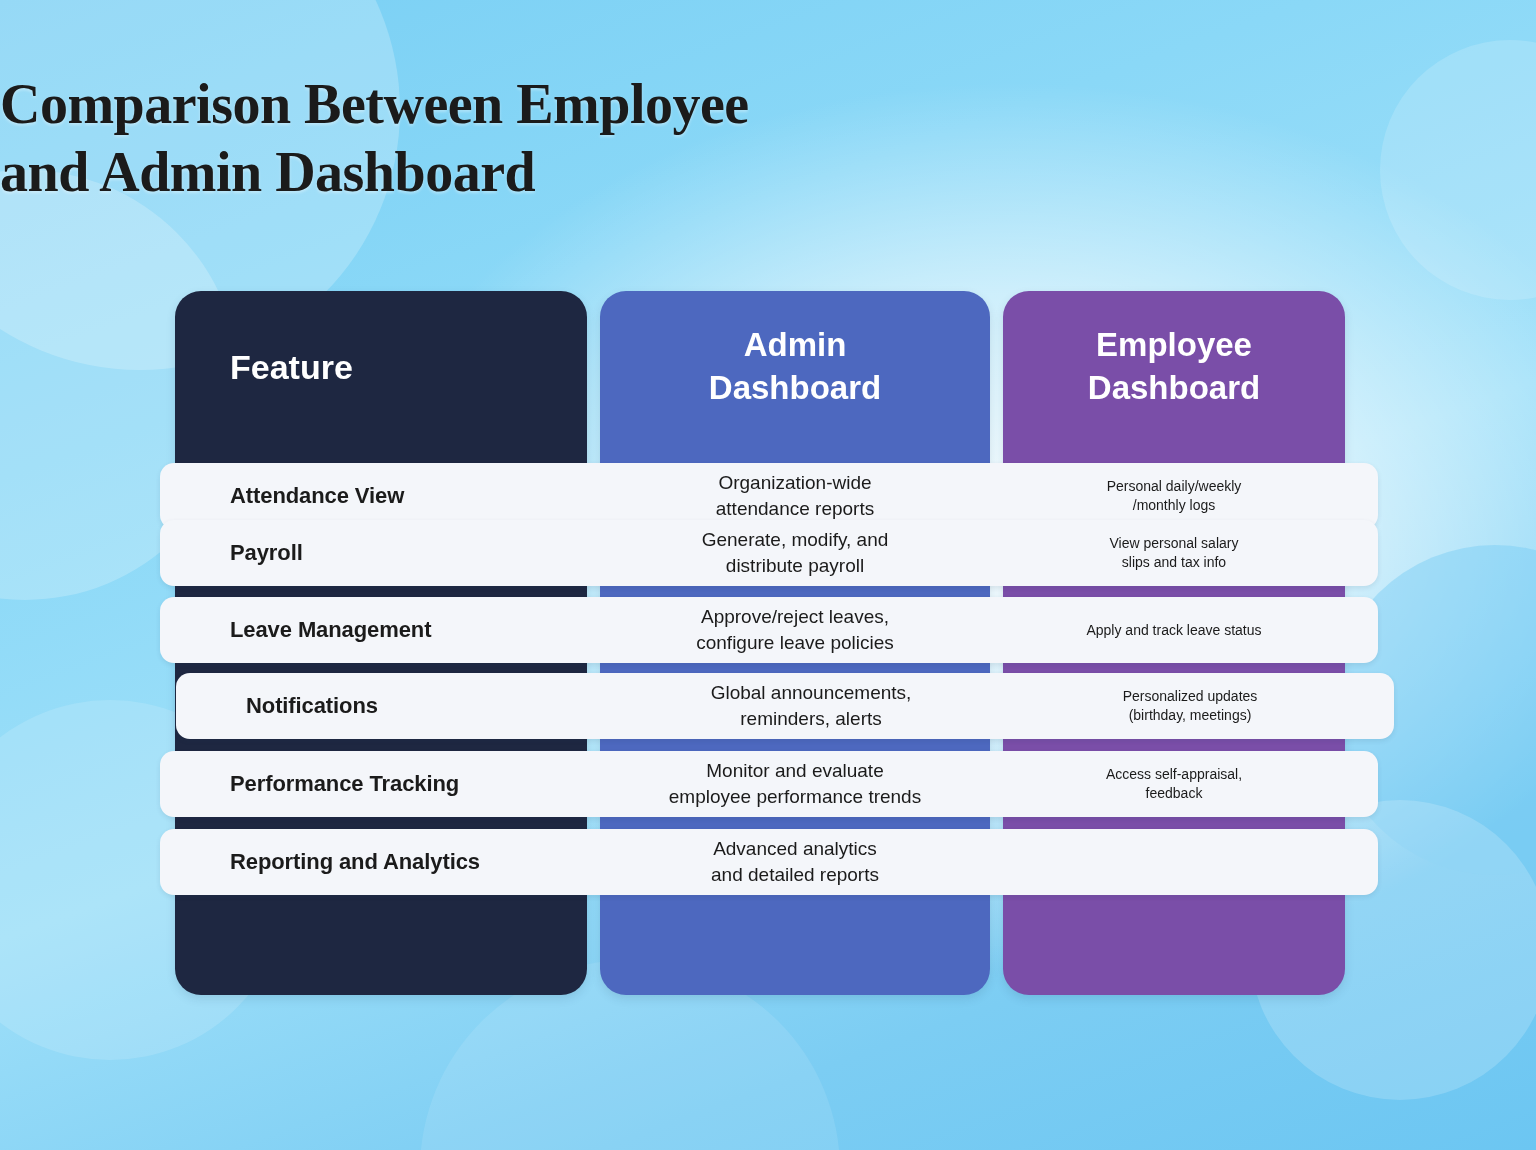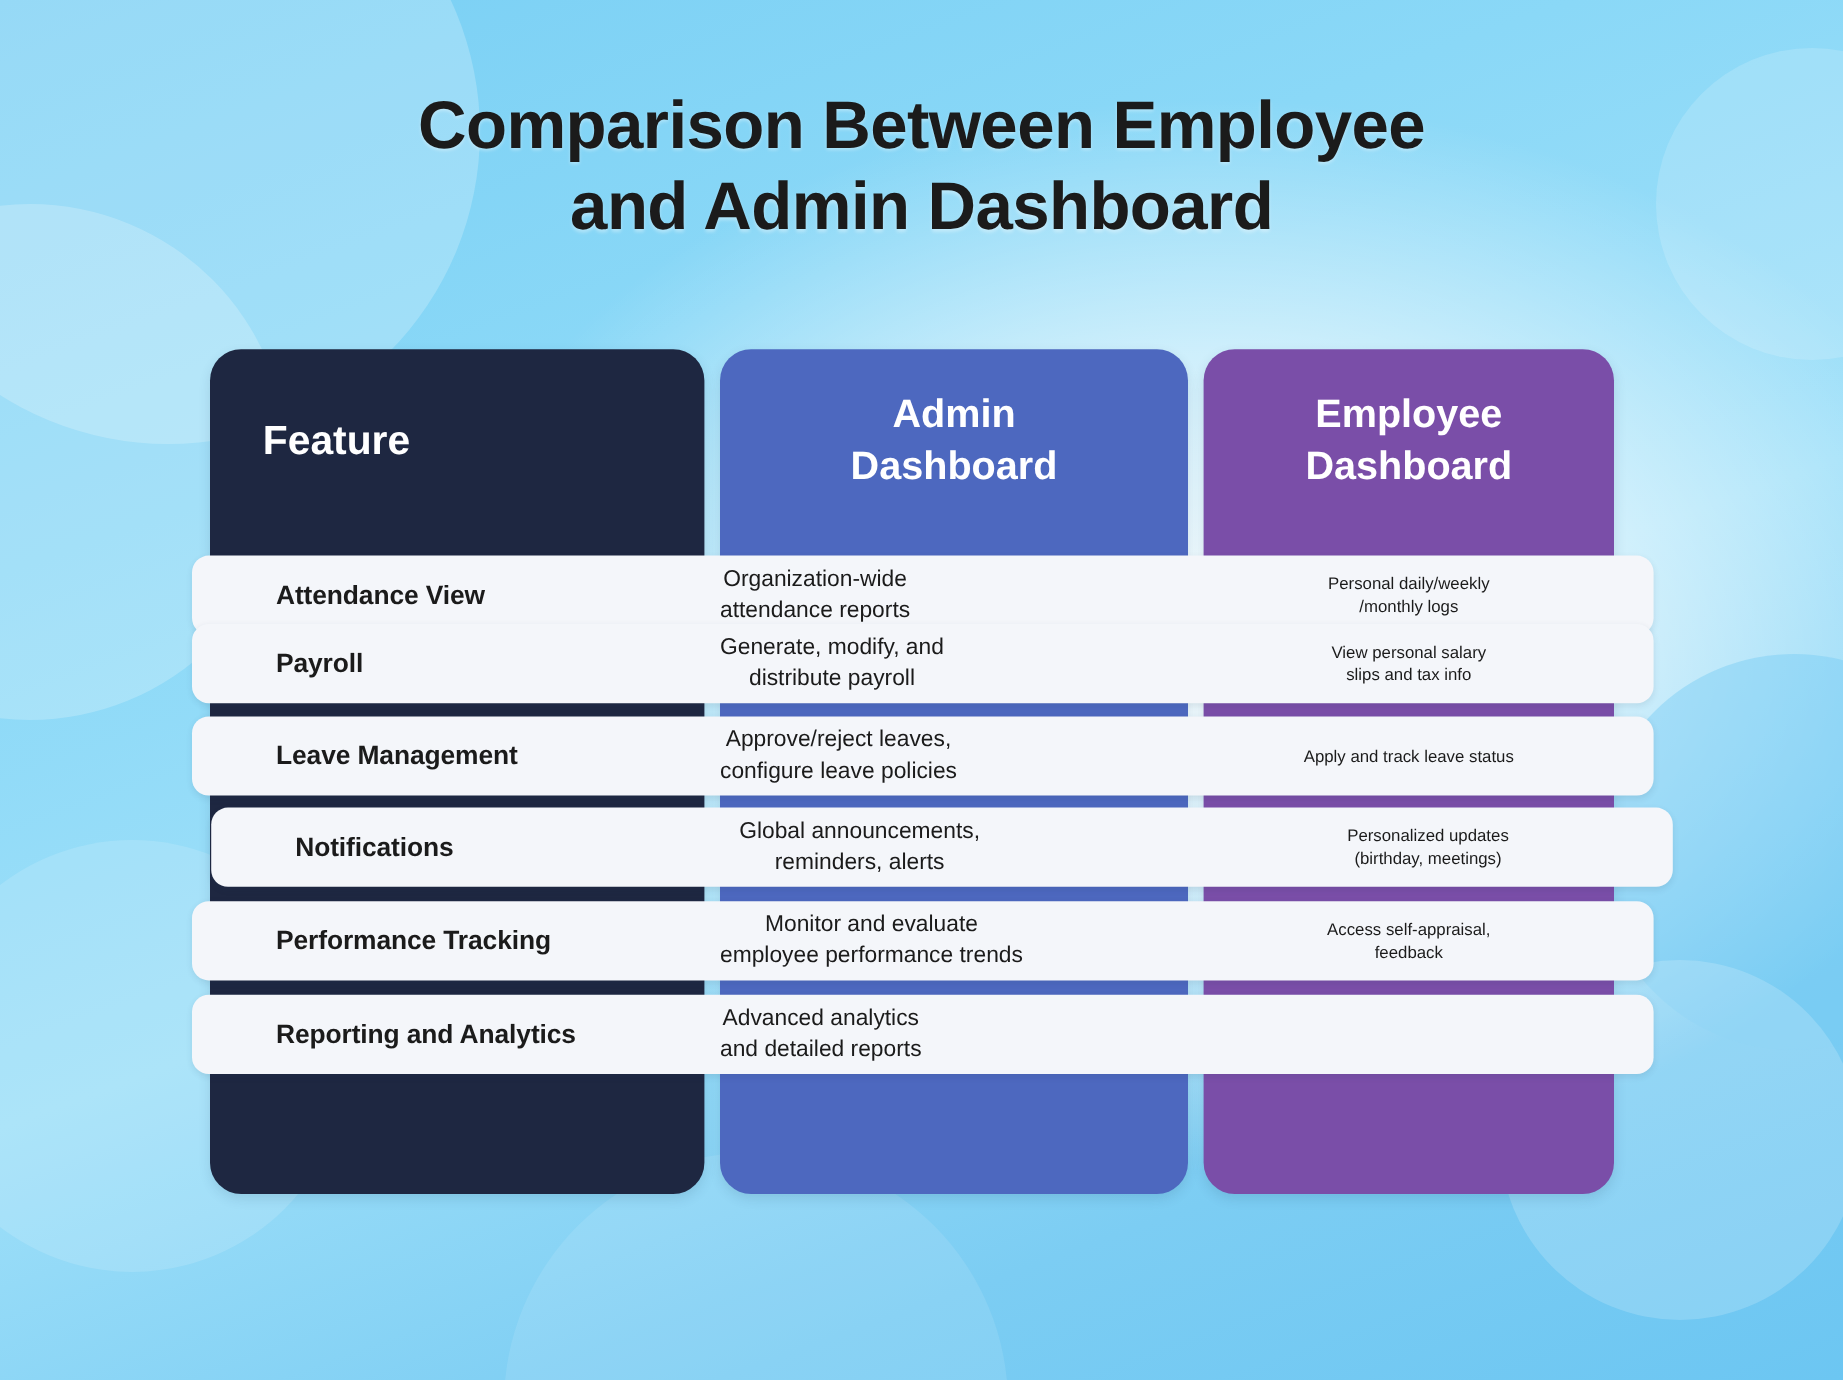--- a/index.html
+++ b/index.html
@@ -23,27 +23,27 @@
     border-radius:50%;
     background:rgba(255,255,255,0.22);
     pointer-events:none;
   }
   .bubble.dim { background:rgba(120,205,243,0.45); }
 
   
   #title {
     position:absolute;
     left:0; right:0; top:70px;
-    text-align:center;
     color:#1b1b1b;
     font-size:56px;
     font-weight:bold;
     line-height:1.22;
     letter-spacing:-0.5px;
     text-shadow:0 2px 3px rgba(255,255,255,0.35);
+    font-family:Liberation Serif, serif;
   }
 
   
   #table-area { position:absolute; left:0; top:0; width:1536px; height:1150px; }
 
   .column {
     position:absolute;
     top:291px;
     height:704px;
     border-radius:26px;
@@ -57,21 +57,21 @@
     position:absolute;
     top:0; left:0; right:0;
     height:152px;
     display:flex;
     align-items:center;
     color:#ffffff;
     font-size:33px;
     font-weight:600;
     line-height:1.3;
   }
-  #col-feature .col-header { justify-content:flex-start; padding-left:44px; text-align:left; font-size:34px; }
+  #col-feature .col-header { justify-content:flex-start; padding-left:55px; text-align:left; font-size:34px; }
   #col-admin .col-header,
   #col-employee .col-header { justify-content:center; text-align:center; }
   .col-header .hdr-txt { white-space:pre-line; }
 
   
   .row-card {
     position:absolute;
     left:160px;
     width:1218px;
     height:66px;
@@ -90,20 +90,21 @@
   }
   .cell-feature {
     left:70px; width:400px;
     justify-content:flex-start;
     font-size:22px;
     font-weight:bold;
     letter-spacing:-0.1px;
   }
   .cell-admin {
     left:440px; width:390px;
+    justify-content:center;
     text-align:center;
     font-size:19px;
     line-height:1.35;
   }
   .cell-employee {
     left:843px; width:342px;
     justify-content:center;
     text-align:center;
     font-size:14px;
     line-height:1.35;

